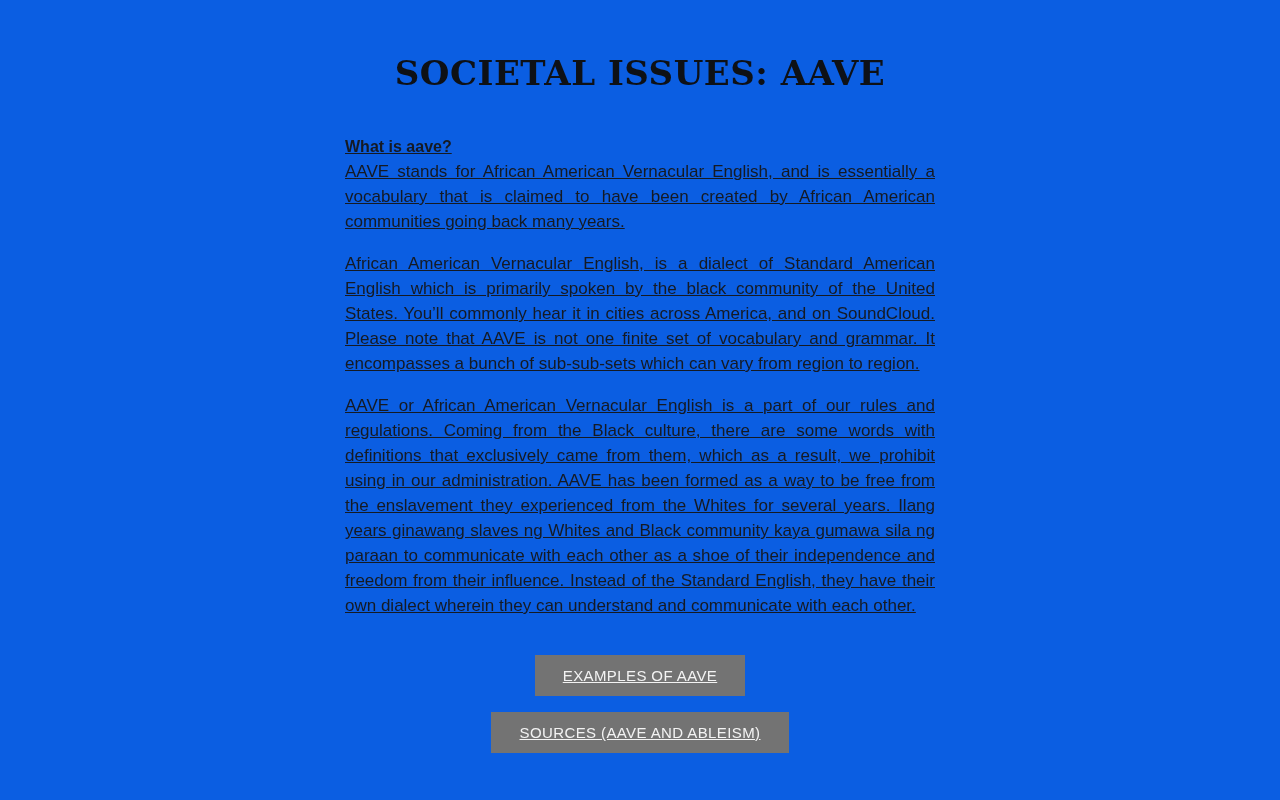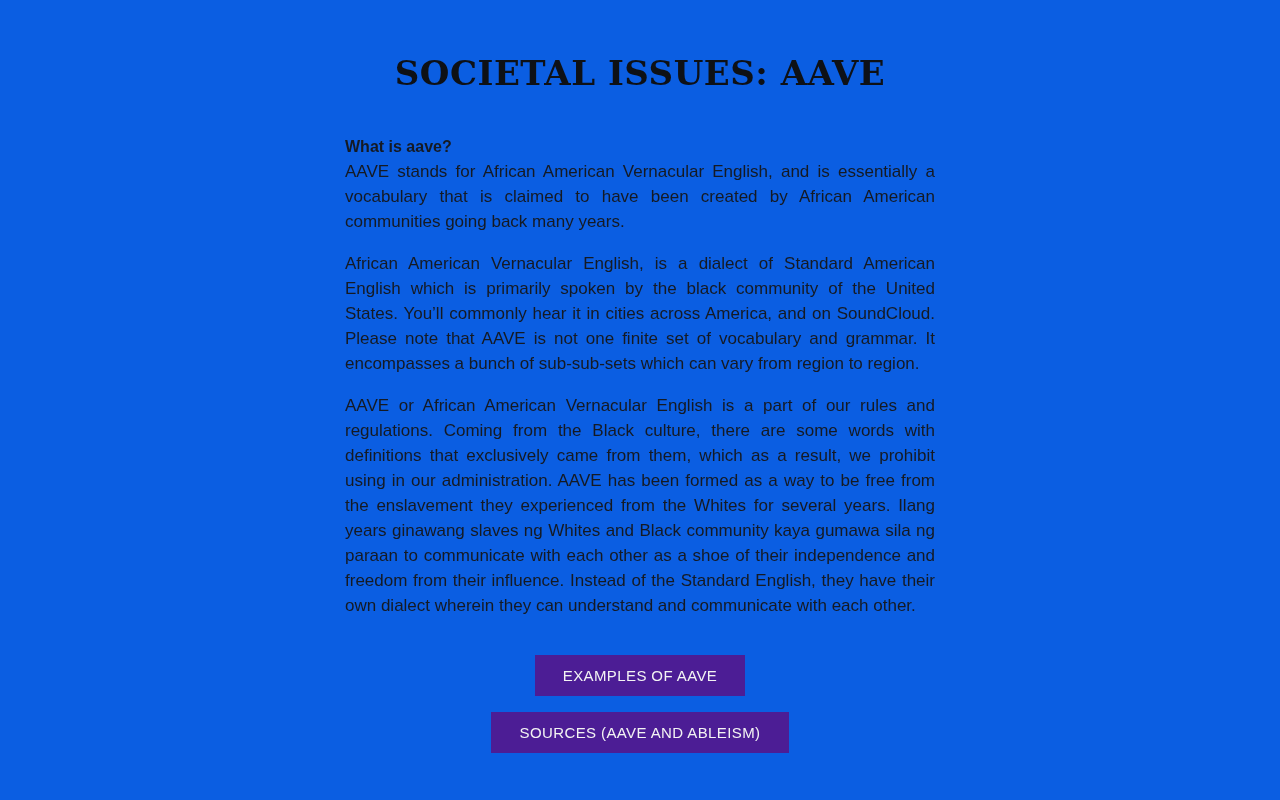--- a/index.html
+++ b/index.html
@@ -29,20 +29,21 @@
     margin: 52px auto 0;
     letter-spacing: 0.5px;
   }
   .article {
     width: 590px;
     margin: 40px auto 0;
     color: #151a23;
     font-size: 17px;
     line-height: 25px;
     text-align: justify;
+    text-decoration: underline;
   }
   .article .section-heading {
     font-size: 16px;
     font-weight: bold;
     margin: 0;
     text-align: left;
   }
   .article p.body-para {
     margin: 0 0 17px 0;
   }
@@ -51,30 +52,31 @@
   }
   .button-stack {
     margin-top: 37px;
     display: flex;
     flex-direction: column;
     align-items: center;
     gap: 16px;
   }
   .nav-button {
     display: inline-block;
-    background: #4c1d95;
+    background: #737373;
     color: #f3f3f3;
     border: none;
     height: 41px;
     padding: 0 28px;
     font-family: "Liberation Sans", sans-serif;
     font-size: 15px;
     letter-spacing: 0.4px;
     white-space: nowrap;
     cursor: pointer;
+    text-decoration: underline;
   }
 </style>
 </head>
 <body>
 
 <div class="page">
 
   <h1 class="page-title">SOCIETAL ISSUES: AAVE</h1>
 
   <div class="article">

